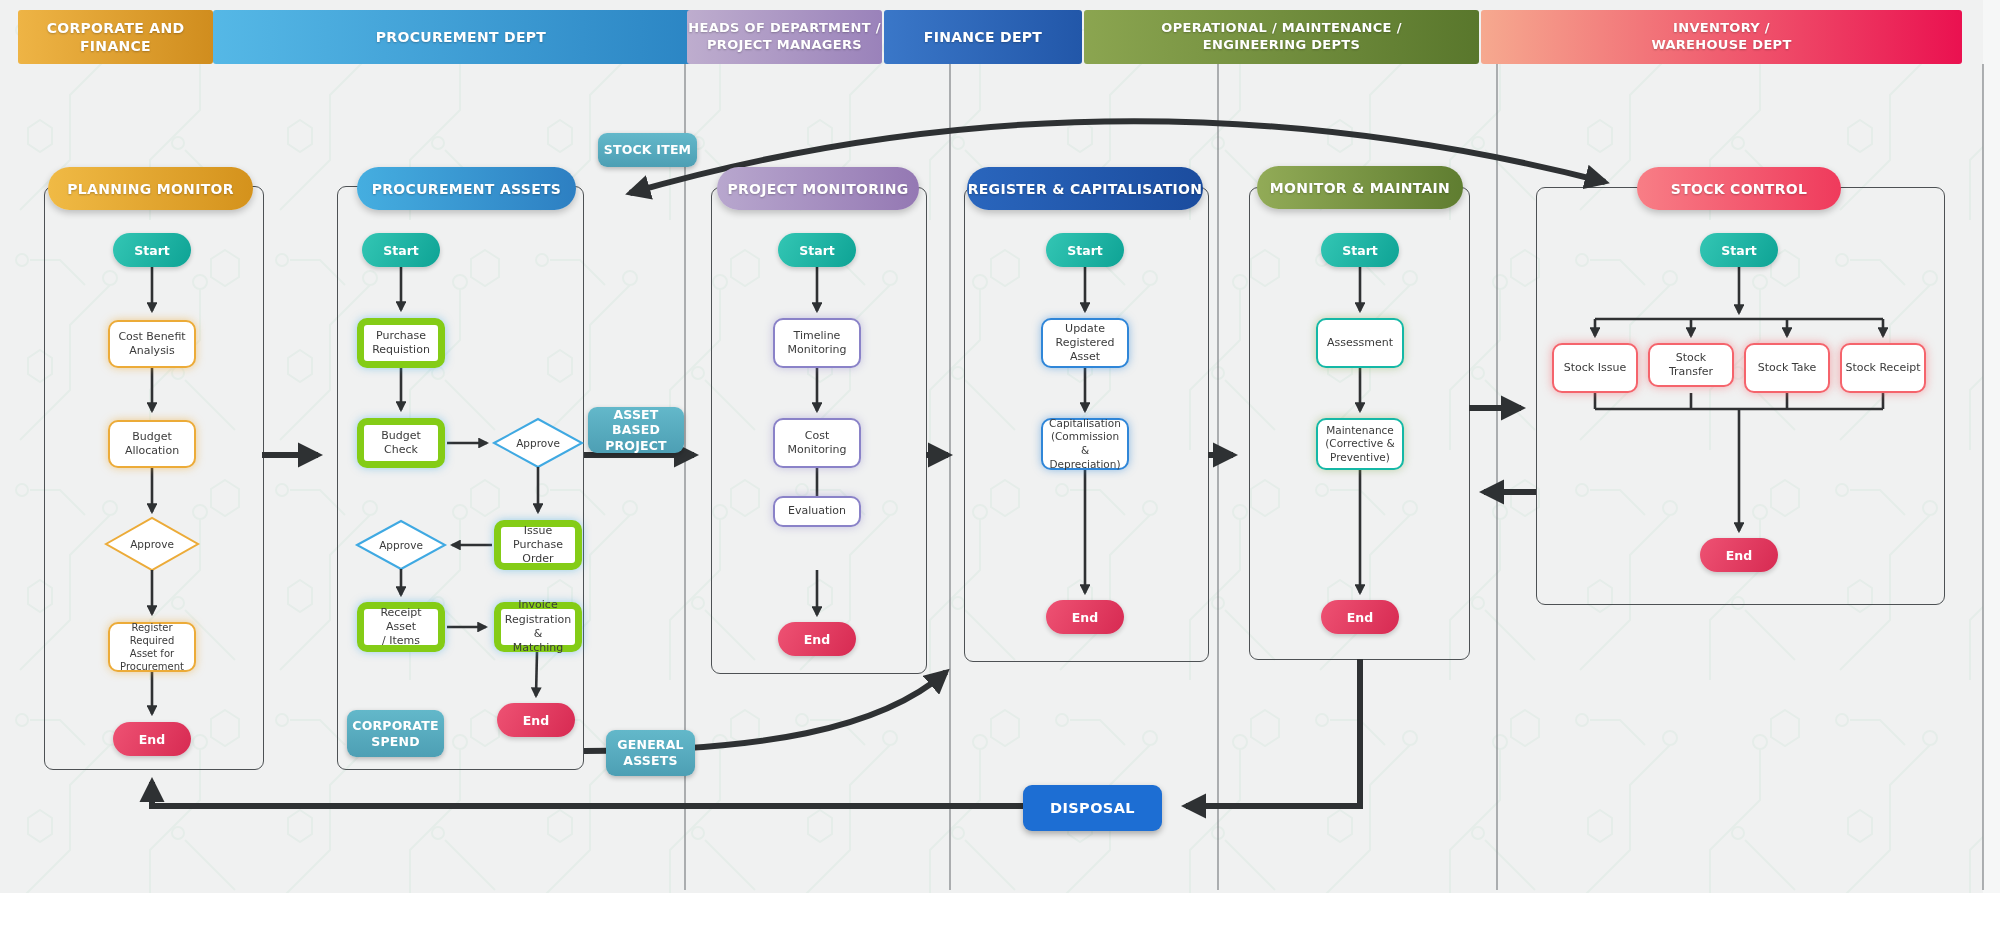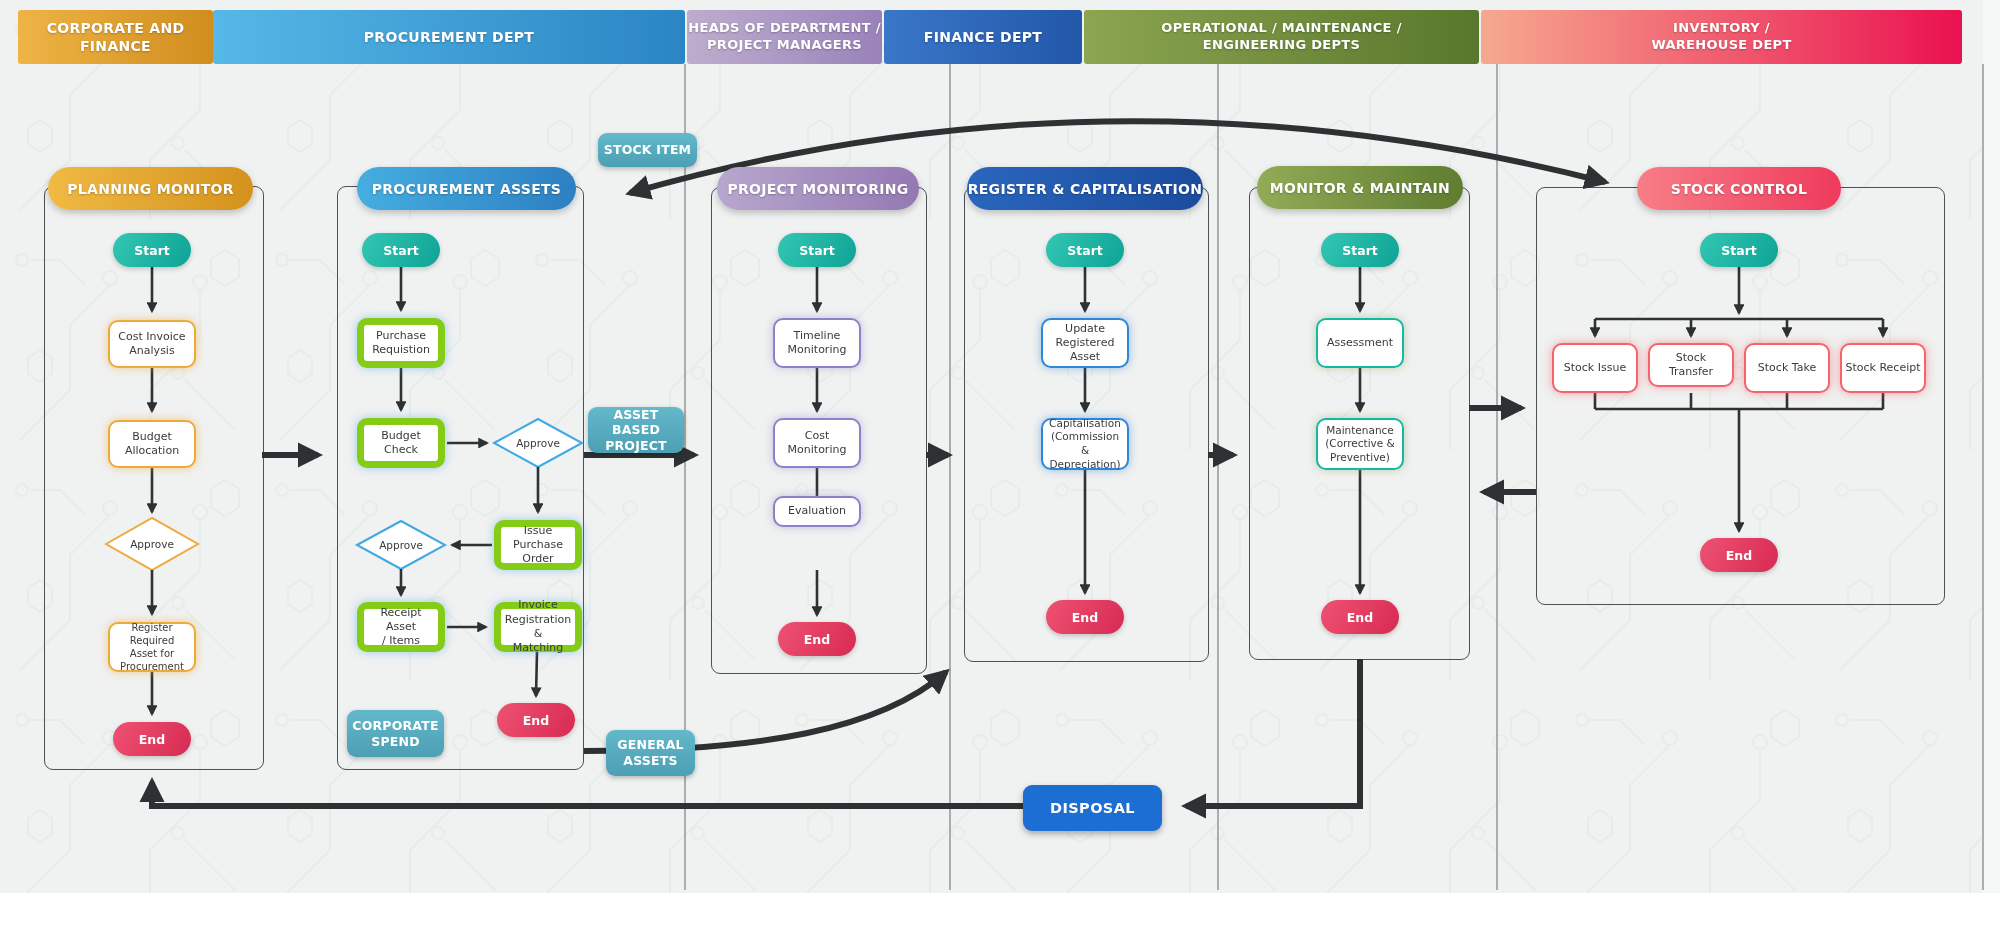--- a/index.html
+++ b/index.html
@@ -70,21 +70,21 @@
     <g stroke="#85898c" stroke-width="1.3">
       <line x1="685" y1="64" x2="685" y2="890"></line>
       <line x1="950" y1="64" x2="950" y2="890"></line>
       <line x1="1218" y1="64" x2="1218" y2="890"></line>
       <line x1="1497" y1="64" x2="1497" y2="890"></line>
       <line x1="1983" y1="64" x2="1983" y2="890"></line>
     </g>
   </svg>
 
   <div class="hdr bindtext" style="left:18px;width:195px;background:linear-gradient(90deg,#eeb445,#d08d1e);">CORPORATE AND FINANCE</div>
-  <div class="hdr bindtext" style="left:213px;width:472px;background:linear-gradient(90deg,#55b8e6,#2b85c4);">PROCUREMENT DEPT</div>
+  <div class="hdr bindtext" style="left:213px;width:472px;background:linear-gradient(90deg,#55b8e6,#2b85c4);padding-left:12px;">PROCUREMENT DEPT</div>
   <div class="hdr bindtext" style="left:687px;width:195px;background:linear-gradient(90deg,#beadce,#9a82ba);font-size:13px;">HEADS OF DEPARTMENT /
 PROJECT MANAGERS</div>
   <div class="hdr bindtext" style="left:884px;width:198px;background:linear-gradient(90deg,#3a77c8,#2257a9);">FINANCE DEPT</div>
   <div class="hdr bindtext" style="left:1084px;width:395px;background:linear-gradient(90deg,#8ba550,#59772c);font-size:13px;">OPERATIONAL / MAINTENANCE /
 ENGINEERING DEPTS</div>
   <div class="hdr bindtext" style="left:1481px;width:481px;background:linear-gradient(90deg,#f6a98f,#ea1150);font-size:13px;">INVENTORY /
 WAREHOUSE DEPT</div>
 
   <div class="cont" style="left:44px;top:186px;width:218px;height:582px;"></div>
   <div class="cont" style="left:337px;top:186px;width:245px;height:582px;"></div>
@@ -167,21 +167,21 @@
   </svg>
 
   <div class="pill" style="left:48px;top:167px;width:205px;background:linear-gradient(90deg,#f0ba45,#d4921c);">PLANNING MONITOR</div>
   <div class="pill" style="left:357px;top:167px;width:219px;background:linear-gradient(90deg,#45aee0,#2d7fc2);">PROCUREMENT ASSETS</div>
   <div class="pill" style="left:717px;top:167px;width:202px;background:linear-gradient(90deg,#b8a7ce,#9478b3);">PROJECT MONITORING</div>
   <div class="pill" style="left:967px;top:167px;width:236px;background:linear-gradient(90deg,#2a66bd,#1b4c9e);">REGISTER &amp; CAPITALISATION</div>
   <div class="pill" style="left:1257px;top:166px;width:206px;background:linear-gradient(90deg,#92ab57,#5f7d30);">MONITOR &amp; MAINTAIN</div>
   <div class="pill" style="left:1637px;top:167px;width:204px;background:linear-gradient(90deg,#f87e86,#ef3a5c);">STOCK CONTROL</div>
 
   <div class="cap start" style="left:113px;top:233px;">Start</div>
-  <div class="node b-gold bindtext" style="left:108px;top:320px;width:88px;height:48px;">Cost Invoice
+  <div class="node b-gold bindtext" style="left:108px;top:320px;width:88px;height:48px;">Cost Benefit
 Analysis</div>
   <div class="node b-gold bindtext" style="left:108px;top:420px;width:88px;height:48px;">Budget
 Allocation</div>
   <div class="dlabel" style="left:117px;top:532px;width:70px;height:24px;">Approve</div>
   <div class="node b-gold bindtext" style="left:108px;top:622px;width:88px;height:50px;font-size:10px;">Register Required
 Asset for
 Procurement</div>
   <div class="cap endp" style="left:113px;top:722px;">End</div>
 
   <div class="cap start" style="left:362px;top:233px;">Start</div>

